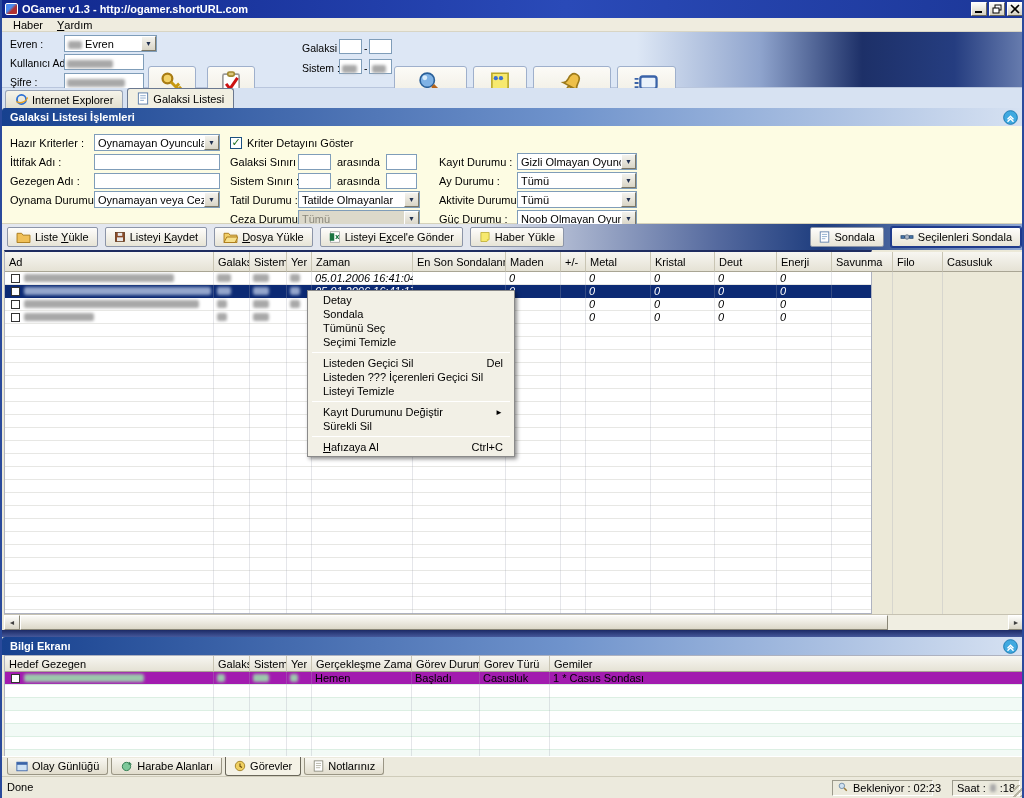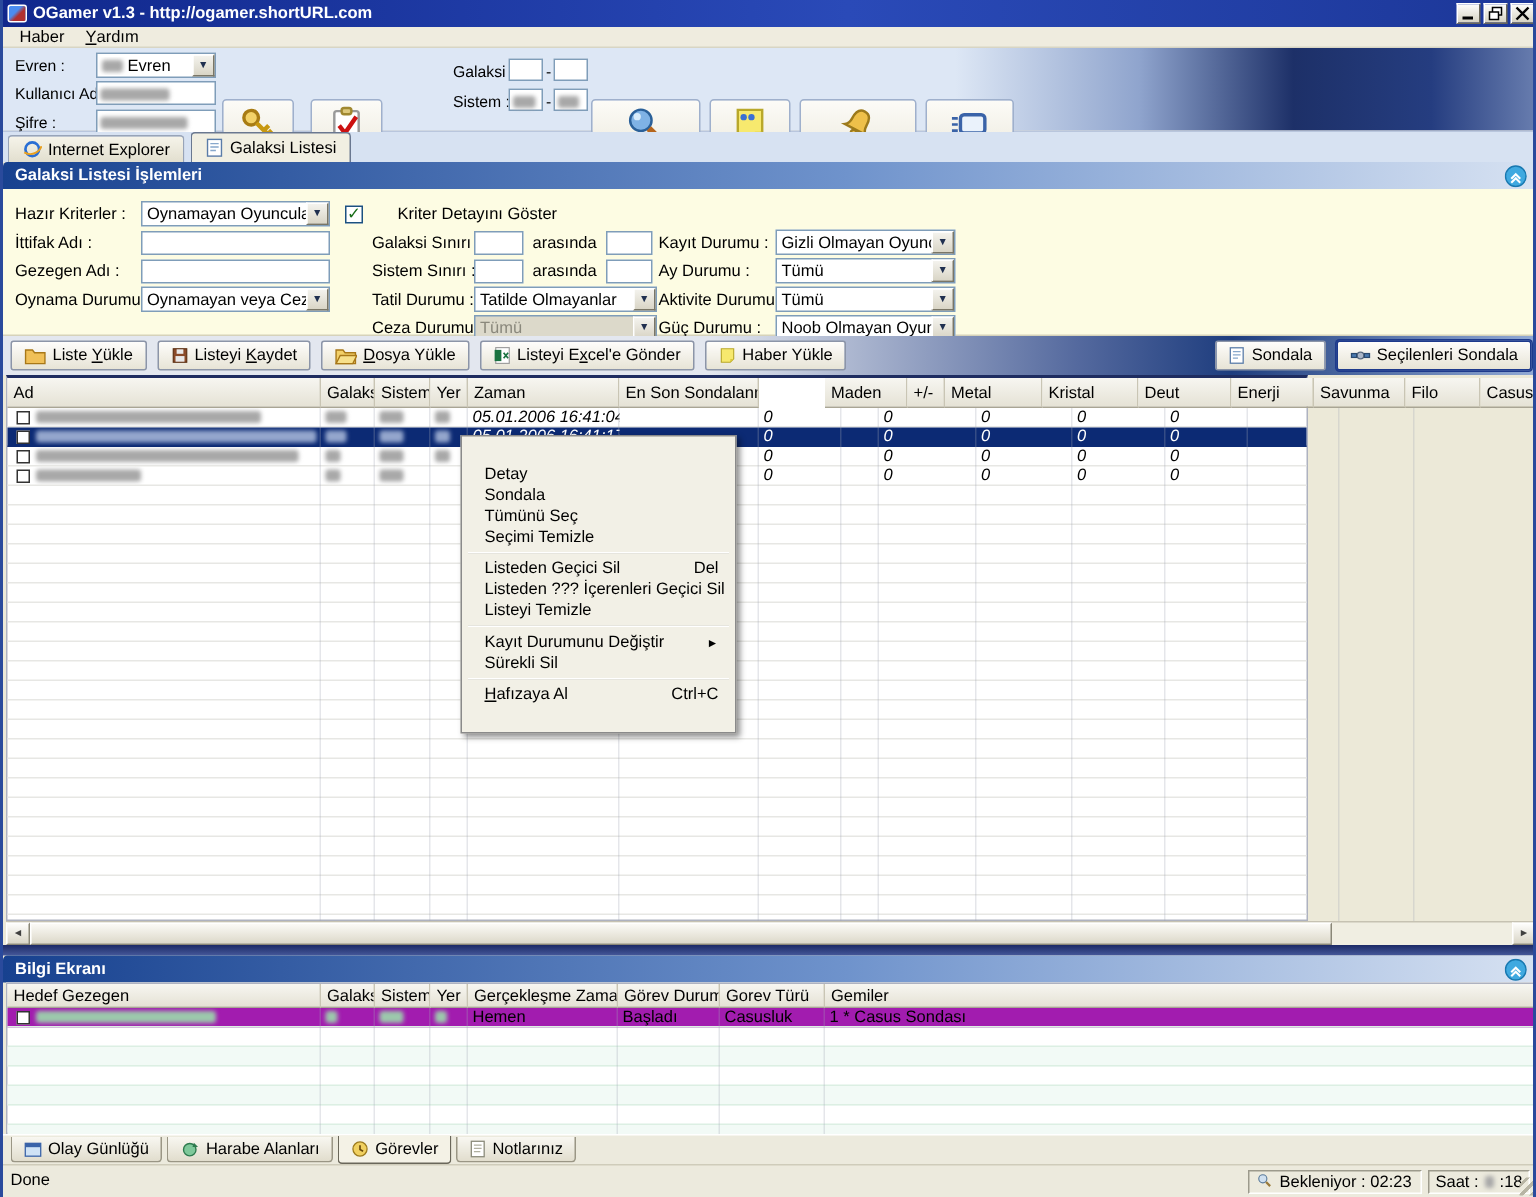--- a/index.html
+++ b/index.html
@@ -64,21 +64,21 @@
   #infoheader{left:0;top:637px;width:1024px;}
 
   
   #criteria{left:0;top:126px;width:1024px;height:98px;background:#fdfce3;border-bottom:1px solid #d6d2ba;}
   .crow{height:19px;display:flex;align-items:center;}
   .clabel{white-space:nowrap;}
   #ccol1{position:absolute;left:8px;top:7px;width:212px;}
   #ccol1 .clabel{width:84px;}
   #ccol1 .sel,#ccol1 .txt{width:126px;}
   #ccol2{position:absolute;left:228px;top:7px;width:208px;}
-  #ccol2 .clabel{width:68px;margin-left:18px;}
+  #ccol2 .clabel{width:68px;}
   #ccol2 .sel{width:122px;}
   #ccol3{position:absolute;left:437px;top:26px;width:200px;}
   #ccol3 .clabel{width:78px;}
   #ccol3 .sel{width:120px;}
   .rin{width:33px;}
   .between{margin:0 6px;white-space:nowrap;}
   .chk{width:12px;height:12px;background:#fff;border:1px solid #1c5180;display:inline-flex;align-items:center;justify-content:center;
     font-size:11px;color:#1a6e1a;font-weight:bold;margin-right:5px;}
 
   
@@ -128,22 +128,22 @@
   .btab.active{background:#f4f2e6;height:19px;margin-top:0;border-color:#6a675a;}
 
   
   #statusbar{left:0;top:776px;width:1024px;height:22px;background:#eceadd;border-top:1px solid #cfccba;}
   .scell{position:absolute;top:3px;height:16px;border:1px solid #9c9a8c;border-bottom-color:#fff;border-right-color:#fff;
     display:flex;align-items:center;padding:0 4px;gap:4px;background:#eceadd;white-space:nowrap;}
   #grip{position:absolute;right:1px;bottom:1px;width:12px;height:12px;
     background:repeating-linear-gradient(135deg,transparent 0 3px,#b8b5a4 3px 5px);}
 
   
-  #ctx{left:305px;top:290px;width:184px;background:#f2f0e6;border:1px solid #8a8a8a;
-    box-shadow:2px 2px 4px rgba(0,0,0,.45);padding:18px 1px;z-index:50;}
+  #ctx{left:305px;top:290px;width:208px;background:#f2f0e6;border:1px solid #8a8a8a;
+    box-shadow:2px 2px 4px rgba(0,0,0,.45);padding:2px 1px;z-index:50;}
   .mitem{height:14px;display:flex;align-items:center;padding:0 10px 0 14px;white-space:nowrap;}
   .mitem .msc{margin-left:auto;padding-left:14px;}
   .mitem .marr{margin-left:auto;font-size:8px;}
   .msep{height:1px;background:#a8a494;border-bottom:1px solid #fff;margin:3px 3px;}
 
   u{text-decoration:underline;}
 </style>
 </head>
 <body>
 
@@ -172,21 +172,21 @@
       </div>
   </div>
 
   <div class="abs" id="menubar">
       <div class="menuitem">Haber</div>
       <div class="menuitem"><u>Y</u>ardım</div>
     </div>
 
   <div class="abs" id="toolbar">
     <span class="tlabel" style="left:8px;top:6px;">Evren :</span>
-    <div class="sel abs" style="left:62px;top:3px;width:80px;">
+    <div class="sel abs" style="left:62px;top:3px;width:93px;">
       <span class="sel-text"><span class="redact" style="width:14px;"></span> <span>Evren</span></span>
       <span class="sel-arrow">▼</span>
     </div>
     <span class="tlabel" style="left:8px;top:25px;">Kullanıcı Adı :</span>
     <div class="txt abs" style="left:62px;top:22px;width:80px;"><span class="redact" style="width:46px;margin-top:3px;"></span></div>
     <span class="tlabel" style="left:8px;top:44px;">Şifre :</span>
     <div class="txt abs" style="left:62px;top:41px;width:80px;"><span class="redact" style="width:58px;margin-top:3px;"></span></div>
 
     <div class="abs" id="loginbtns">
         <div class="bigbtn">
@@ -476,21 +476,21 @@
         </div>
         <div class="th" style="width: 25px; flex: 0 0 25px;">
           <span>Yer</span>
         </div>
         <div class="th" style="width: 101px; flex: 0 0 101px;">
           <span>Zaman</span>
         </div>
         <div class="th" style="width: 93px; flex: 0 0 93px;">
           <span>En Son Sondalanma...</span>
         </div>
-        <div class="th" style="width: 55px; flex: 0 0 55px; margin-left: 44px;">
+        <div class="th" style="width: 55px; flex: 0 0 55px;">
           <span>Maden</span>
         </div>
         <div class="th" style="width: 25px; flex: 0 0 25px;">
           <span>+/-</span>
         </div>
         <div class="th" style="width: 65px; flex: 0 0 65px;">
           <span>Metal</span>
         </div>
         <div class="th" style="width: 64px; flex: 0 0 64px;">
           <span>Kristal</span>
@@ -773,21 +773,21 @@
             <rect x="1" y="1" width="10" height="12" fill="#fff" stroke="#8a8a7a"></rect>
             <path d="M3 4 h6 M3 6.5 h6 M3 9 h5" stroke="#b0b0a0"></path>
           </svg>
         </span>
         <div>Notlarınız</div>
       </div>
     </div>
 
   <div class="abs" id="statusbar">
     <span style="position:absolute;left:5px;top:4px;">Done</span>
-    <div class="scell" style="left:830px;width:116px;">
+    <div class="scell" style="left:830px;width:101px;">
       <span id="waiticon"><svg width="12" height="12" viewBox="0 0 16 16">
             <circle cx="6.5" cy="6.5" r="3.6" fill="#cfe0f0" stroke="#5a7a9a"></circle>
             <path d="M9.4 9.4 l3.6 3.6" stroke="#9a7a3a" stroke-width="2"></path>
           </svg></span>
       <span>Bekleniyor : 02:23</span>
     </div>
     <div class="scell" style="left:950px;width:68px;">
       <span>Saat :</span>
       <span class="redact" style="width:18px;"></span>
         <span>:18</span>

